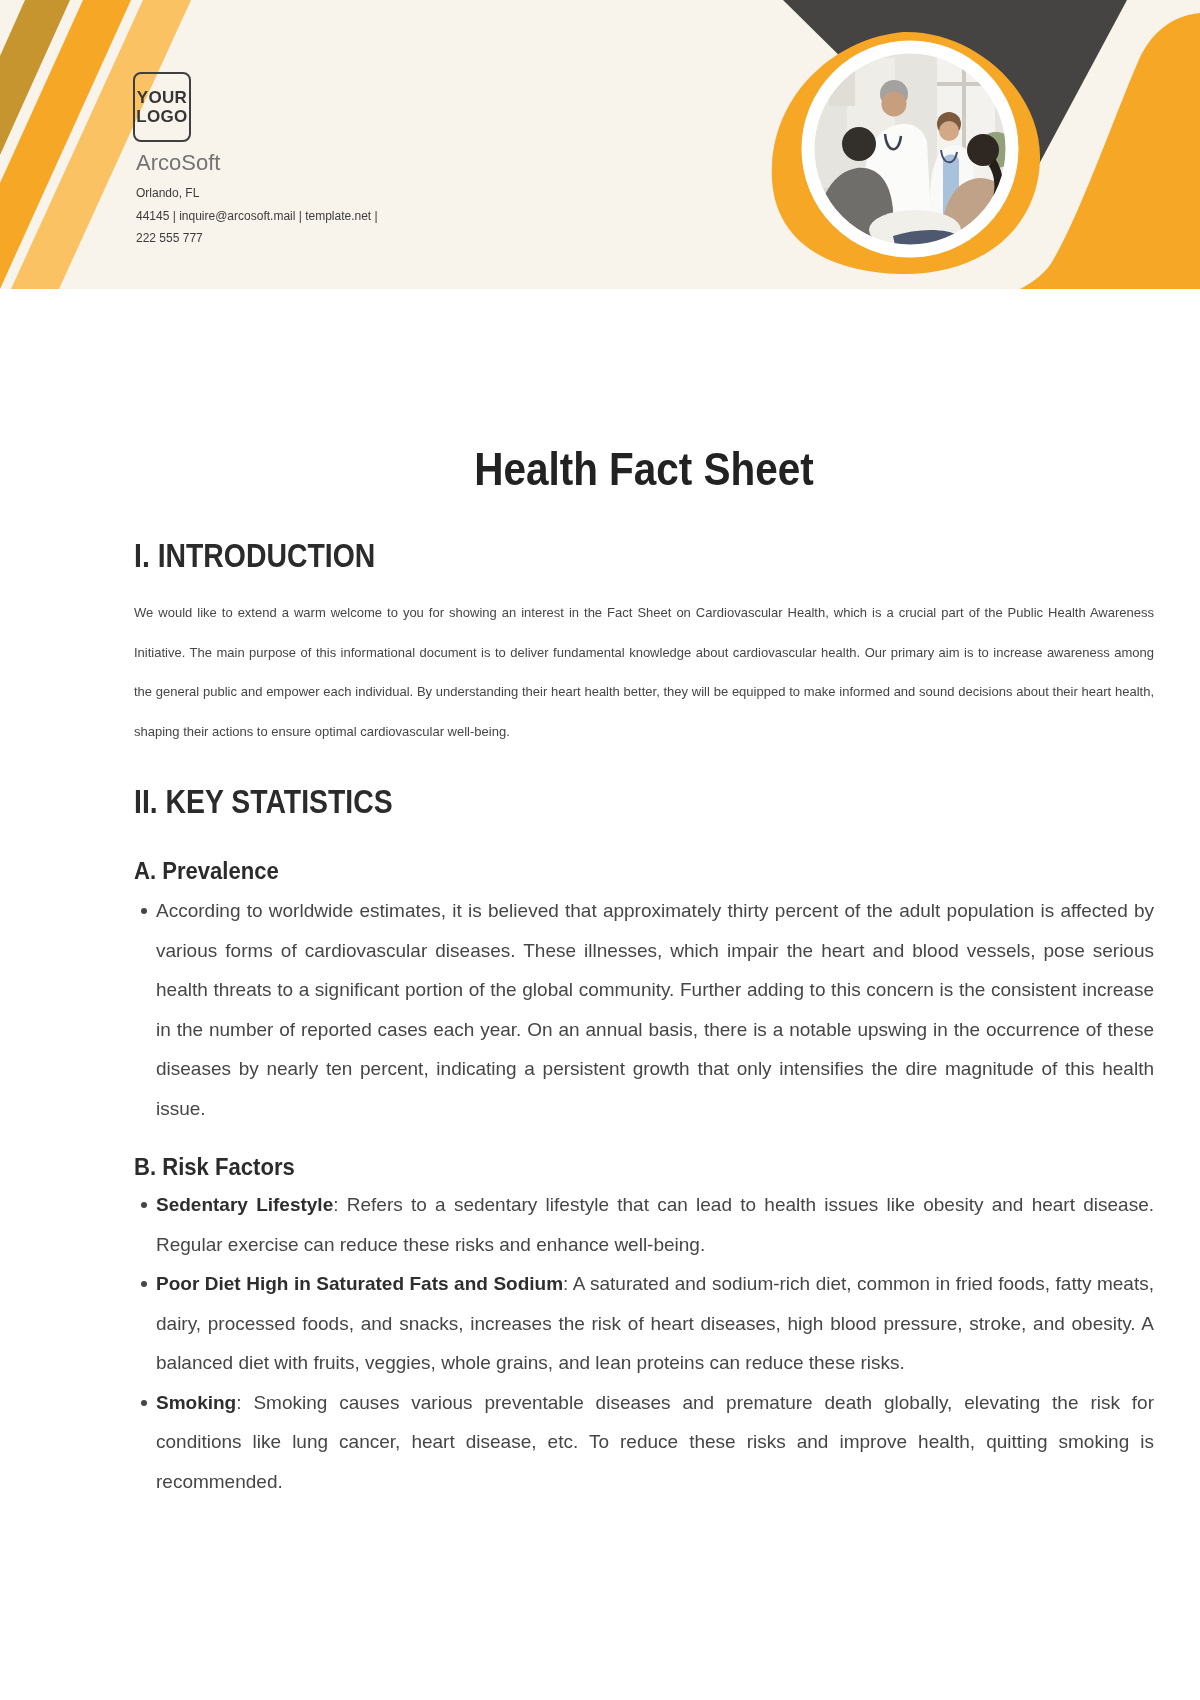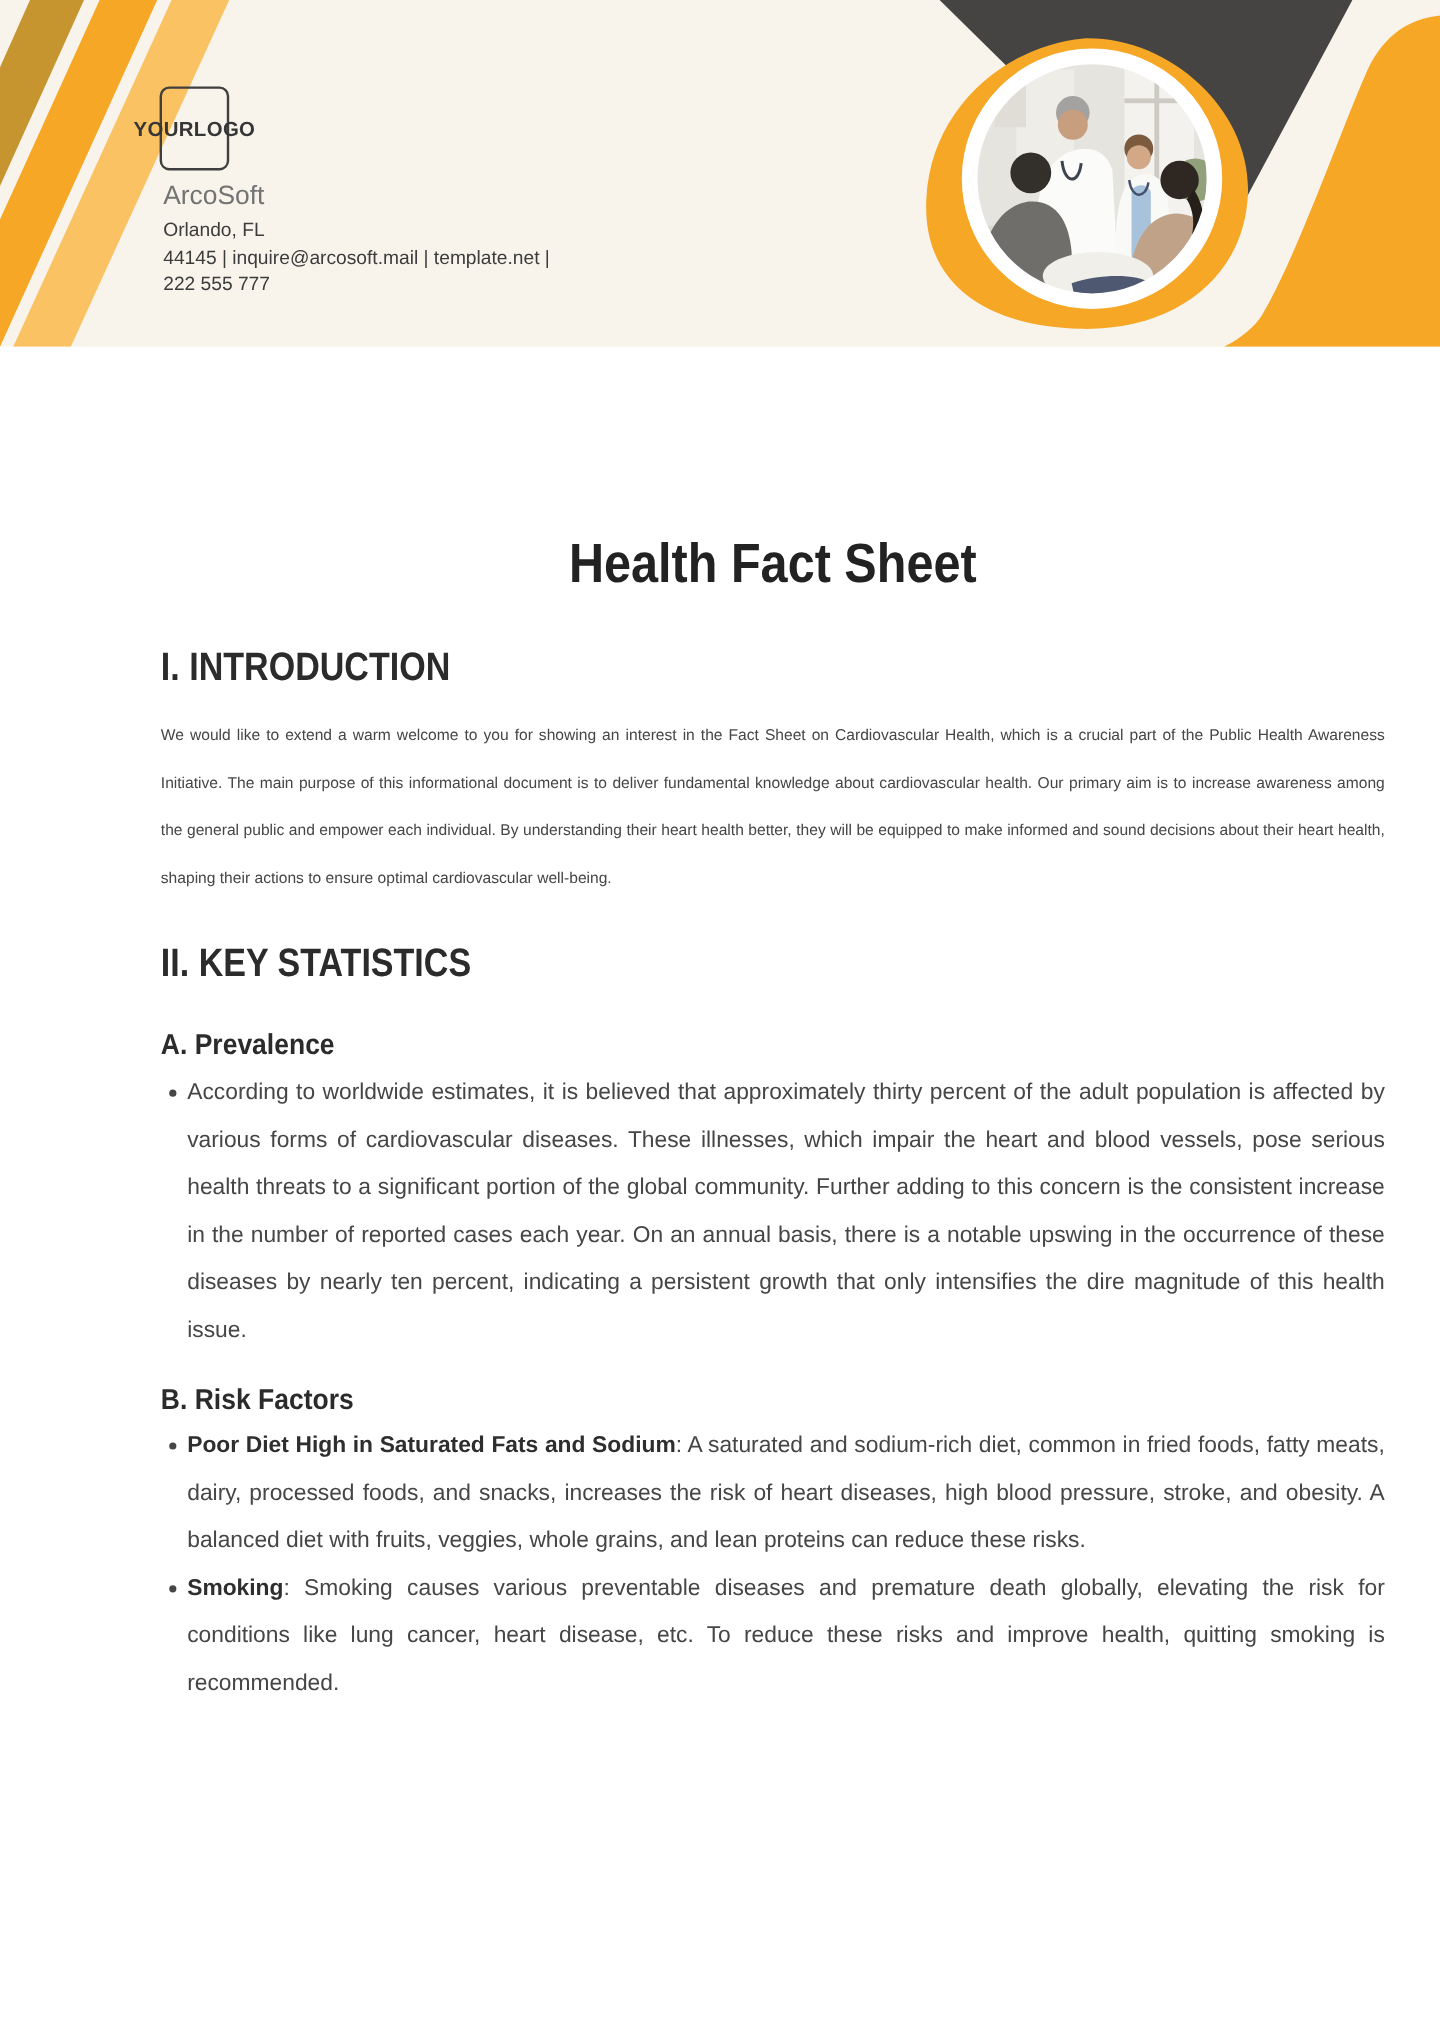--- a/index.html
+++ b/index.html
@@ -7,25 +7,25 @@
     position:relative;width:1200px;height:1700px;background:#ffffff;overflow:hidden;
     font-family:"Liberation Sans", sans-serif;
   }
   
   .header{position:absolute;top:0;left:0;width:1200px;height:289px;}
   .header-bg{position:absolute;top:0;left:0;}
   .photo-wrap{position:absolute;left:799px;top:38px;width:222px;height:222px;}
   .logo-box{
     position:absolute;left:133px;top:72px;width:58px;height:70px;
     border:2.5px solid #3f3f3f;border-radius:8px;box-sizing:border-box;
-    display:flex;flex-direction:row;align-items:center;justify-content:center;
+    display:flex;flex-direction:column;align-items:center;justify-content:center;
     color:#363636;font-weight:700;font-size:17px;line-height:19px;letter-spacing:.3px;
   }
   .company{position:absolute;left:136px;top:150px;font-size:22px;font-weight:400;color:#737373;}
-  .contact{position:absolute;left:136px;top:182px;font-size:16px;line-height:22.5px;color:#3c3c3c;}
+  .contact{position:absolute;left:136px;top:182px;font-size:12px;line-height:22.5px;color:#3c3c3c;}
   
   .content{position:absolute;top:289px;left:100px;width:1020px;margin-left:34px;}
   .doc-title{
     margin:154px 0 0;text-align:center;font-size:46px;line-height:52px;font-weight:700;
     color:#222222;transform:scaleX(.88);transform-origin:center;
   }
   .h2{
     margin:0;font-size:33px;line-height:40px;font-weight:700;color:#2b2b2b;
     transform:scaleX(.86);transform-origin:left center;
   }
@@ -138,20 +138,23 @@
     <h3 class="h3 h3-prevalence">A. Prevalence</h3>
     <ul class="bullets prevalence-list">
       <li>
         <span>According to worldwide estimates, it is believed that approximately thirty percent of the adult population is affected by various forms of cardiovascular diseases. These illnesses, which impair the heart and blood vessels, pose serious health threats to a significant portion of the global community. Further adding to this concern is the consistent increase in the number of reported cases each year. On an annual basis, there is a notable upswing in the occurrence of these diseases by nearly ten percent, indicating a persistent growth that only intensifies the dire magnitude of this health issue.</span>
       </li>
     </ul>
 
     <h3 class="h3 h3-risk">B. Risk Factors</h3>
     <ul class="bullets risk-list">
       <li>
+        <strong>Sedentary Lifestyle</strong><span>: </span><span>Refers to a sedentary lifestyle that can lead to health issues like obesity and heart disease. Regular exercise can reduce these risks and enhance well-being.</span>
+      </li>
+      <li>
         <strong>Poor Diet High in Saturated Fats and Sodium</strong><span>: </span><span>A saturated and sodium-rich diet, common in fried foods, fatty meats, dairy, processed foods, and snacks, increases the risk of heart diseases, high blood pressure, stroke, and obesity. A balanced diet with fruits, veggies, whole grains, and lean proteins can reduce these risks.</span>
       </li>
       <li>
         <strong>Smoking</strong><span>: </span><span>Smoking causes various preventable diseases and premature death globally, elevating the risk for conditions like lung cancer, heart disease, etc. To reduce these risks and improve health, quitting smoking is recommended.</span>
       </li>
     </ul>
   </main>
 
 </div>
 

